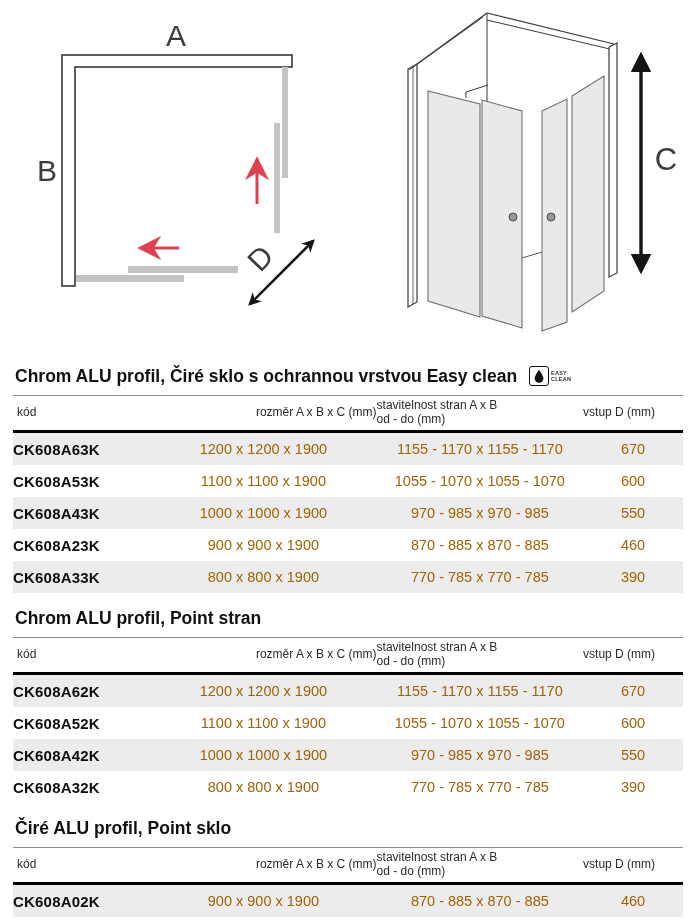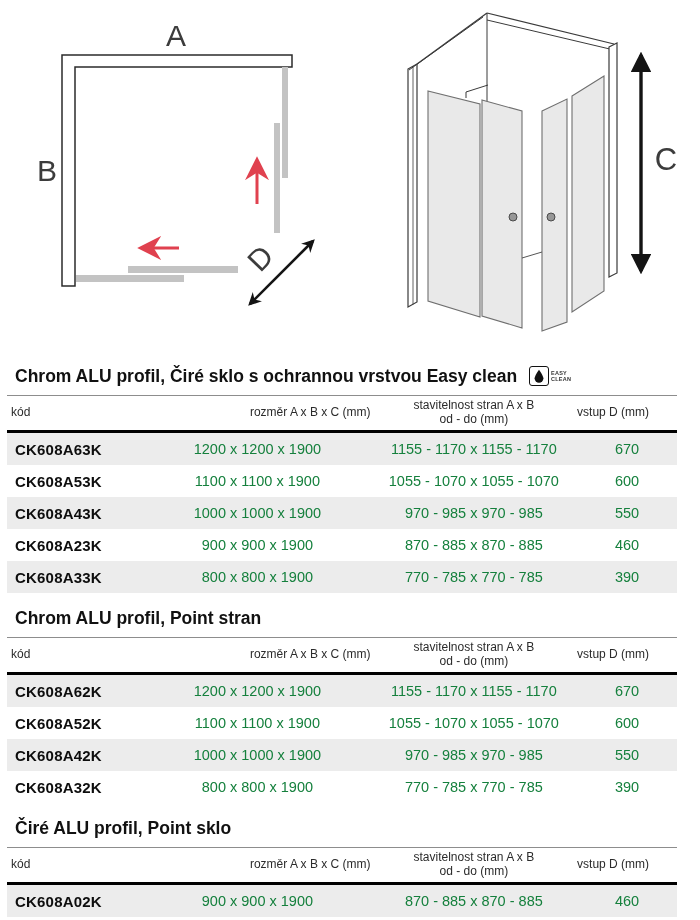--- a/index.html
+++ b/index.html
@@ -33,38 +33,38 @@
     width: 18px; height: 18px; border: 1.6px solid #111; border-radius: 3px;
     display: inline-flex; align-items: center; justify-content: center;
   }
   .ec-text {
     font-size: 5.5px; font-weight: 700; color: #333; line-height: 1.1;
     letter-spacing: .2px;
   }
 
   
   table.spec {
-    width: 670px; margin: 0 7px; border-collapse: collapse;
+    width: 670px; margin: 0 13px; border-collapse: collapse;
     border-top: 1px solid #8d8d8d; table-layout: fixed;
   }
   table.spec th {
     font-weight: 400; font-size: 12px; color: #2b2b2b;
     padding: 3px 0 4px 0; line-height: 1.12; vertical-align: middle;
   }
   table.spec th.c-kod { text-align: left; padding-left: 4px; width: 20%; }
   table.spec th.c-rozmer { text-align: right; width: 34%; }
-  table.spec th.c-stav { text-align: center; width: 31%; }
+  table.spec th.c-stav { text-align: left; width: 31%; }
   table.spec th.c-vstup { text-align: left; width: 15%; }
   table.spec thead tr { border-bottom: 3px solid #000; }
   table.spec td {
-    height: 30px; font-size: 14.5px; color: #15803d; vertical-align: middle;
+    height: 30px; font-size: 14.5px; color: #a16207; vertical-align: middle;
   }
   table.spec td.c-kod {
     font-weight: 700; color: #0d0d0d; font-size: 15px;
-    text-align: left; padding-left: 8px; letter-spacing: .2px;
+    text-align: left; padding-left: 0; letter-spacing: .2px;
   }
   table.spec td.c-rozmer, table.spec td.c-stav, table.spec td.c-vstup { text-align: center; }
   table.spec tbody tr:nth-child(odd) { background: #ececec; }
   .gap-after { margin-bottom: 4px; }
 </style>
 </head>
 <body>
 
 <div class="page">
 

